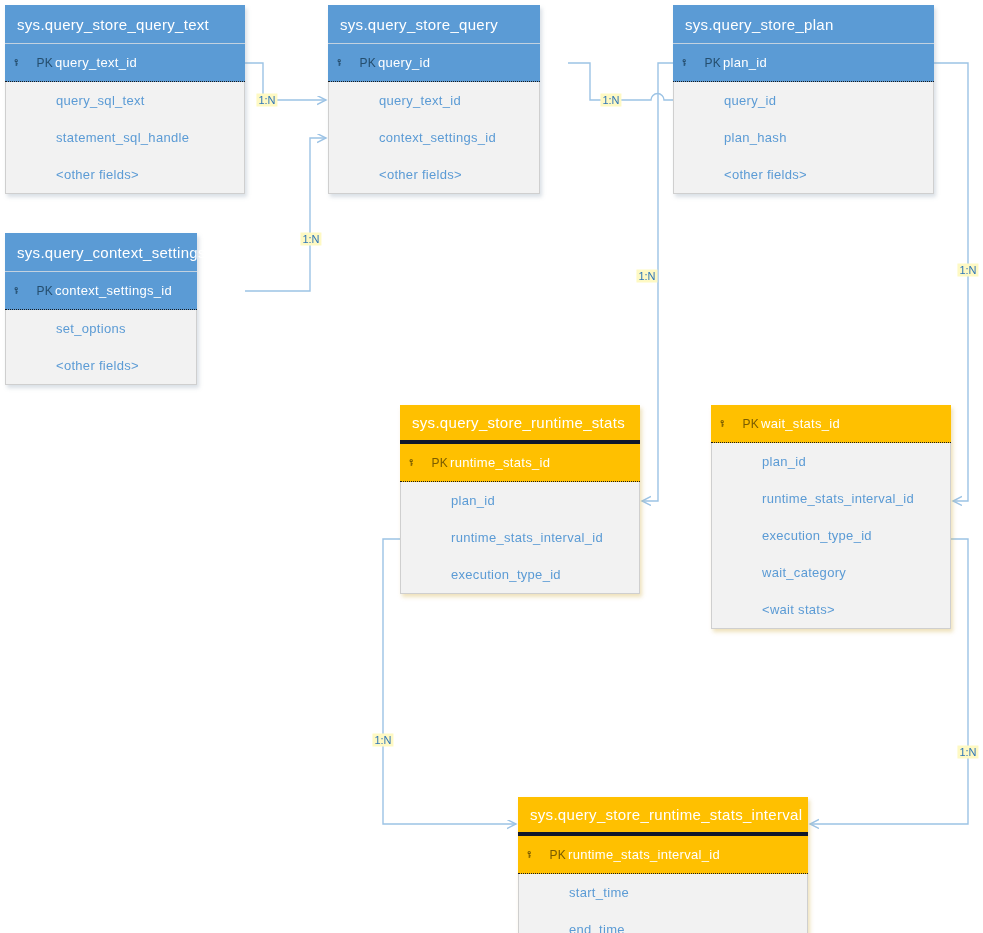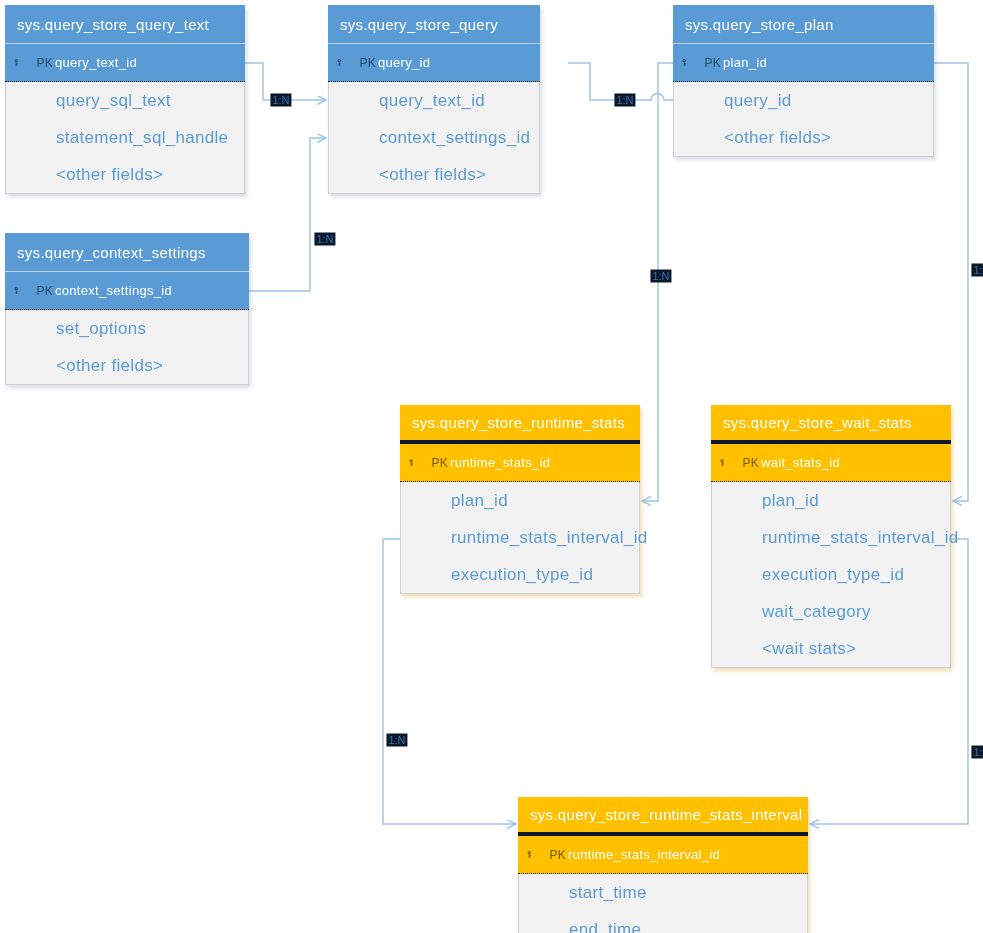--- a/index.html
+++ b/index.html
@@ -20,37 +20,37 @@
     height:38px;display:flex;align-items:center;
     color:#ffffff;font-size:13px;letter-spacing:.3px;
     border-bottom:1px dotted #1a1a1a;box-sizing:border-box;
   }
   .pkbadge{display:flex;align-items:center;gap:18px;margin-left:9px;width:39px;flex:0 0 auto;}
   .pkbadge .pktxt{font-size:12px;}
   .pkname{margin-left:2px;}
   .tbl .body{border:1px solid #cfcfcf;border-top:none;background:#f2f2f2;box-sizing:border-box;}
   .tbl .frow{
     height:37px;display:flex;align-items:center;padding-left:50px;
-    color:#5b9bd5;font-size:17px;letter-spacing:.3px;
+    color:#5b9bd5;font-size:13px;letter-spacing:.3px;
   }
 
   .tbl.blue .hdr,.tbl.blue .pkrow{background:#5b9bd5;}
   .tbl.blue{box-shadow:2px 3px 4px rgba(130,150,170,.30);}
   .tbl.blue .pkbadge{color:#254e6e;}
   .tbl.blue .key{fill:#254e6e;}
 
   .tbl.orange .hdr,.tbl.orange .pkrow{background:#ffc000;}
   .tbl.orange .hdr{border-bottom:4px solid #0f172a;}
   .tbl.orange{box-shadow:2px 3px 4px rgba(205,170,60,.35);}
   .tbl.orange .pkbadge{color:#7a5c00;}
   .tbl.orange .key{fill:#7a5c00;}
 
   .rel-label{
     position:absolute;transform:translate(-50%,-50%);
-    font-size:11px;color:#2e75b6;background:#0f172a;padding:0 2px;line-height:13px;margin-left:14px;
+    font-size:11px;color:#2e75b6;background:#fef9c3;padding:0 2px;line-height:13px;
   }
 </style>
 </head>
 <body>
 
 <div id="canvas">
 
   <svg class="wires" viewBox="0 0 983 933">
     <defs>
       <marker id="arrow" markerWidth="12" markerHeight="12" refX="9" refY="4.5" orient="auto" markerUnits="userSpaceOnUse">
@@ -118,25 +118,26 @@
       <span class="pkbadge">
         <svg class="key" width="12" height="19" viewBox="0 0 12 19">
             <path fill-rule="evenodd" d="M6 0a4.6 4.6 0 1 0 0 9.2A4.6 4.6 0 0 0 6 0zm0 2.2a1.7 1.7 0 1 1 0 3.4 1.7 1.7 0 0 1 0-3.4zM4.6 8.6h2.8V19H4.6zM7.4 11.6h3v1.8h-3zM7.4 15h2.4v1.8H7.4z"></path>
           </svg>
         <span class="pktxt">PK</span>
       </span>
       <span class="pkname">plan_id</span>
     </div>
     <div class="body">
       <div class="frow">query_id</div>
-      <div class="frow">&lt;other fields&gt;</div>
-    </div>
-  </div>
-
-  <div class="tbl blue" style="left:5px;top:233px;width:244px;">
+      <div class="frow">plan_hash</div>
+      <div class="frow">&lt;other fields&gt;</div>
+    </div>
+  </div>
+
+  <div class="tbl blue" style="left:5px;top:233px;width:192px;">
     <div class="hdr">sys.query_context_settings</div>
     <div class="pkrow">
       <span class="pkbadge">
         <svg class="key" width="12" height="19" viewBox="0 0 12 19">
             <path fill-rule="evenodd" d="M6 0a4.6 4.6 0 1 0 0 9.2A4.6 4.6 0 0 0 6 0zm0 2.2a1.7 1.7 0 1 1 0 3.4 1.7 1.7 0 0 1 0-3.4zM4.6 8.6h2.8V19H4.6zM7.4 11.6h3v1.8h-3zM7.4 15h2.4v1.8H7.4z"></path>
           </svg>
         <span class="pktxt">PK</span>
       </span>
       <span class="pkname">context_settings_id</span>
     </div>
@@ -158,21 +159,20 @@
       <span class="pkname">runtime_stats_id</span>
     </div>
     <div class="body">
       <div class="frow">plan_id</div>
       <div class="frow">runtime_stats_interval_id</div>
       <div class="frow">execution_type_id</div>
     </div>
   </div>
 
   <div class="tbl orange" style="left:711px;top:405px;width:240px;">
-    <div class="hdr">sys.query_store_wait_stats</div>
     <div class="pkrow">
       <span class="pkbadge">
         <svg class="key" width="12" height="19" viewBox="0 0 12 19">
             <path fill-rule="evenodd" d="M6 0a4.6 4.6 0 1 0 0 9.2A4.6 4.6 0 0 0 6 0zm0 2.2a1.7 1.7 0 1 1 0 3.4 1.7 1.7 0 0 1 0-3.4zM4.6 8.6h2.8V19H4.6zM7.4 11.6h3v1.8h-3zM7.4 15h2.4v1.8H7.4z"></path>
           </svg>
         <span class="pktxt">PK</span>
       </span>
       <span class="pkname">wait_stats_id</span>
     </div>
     <div class="body">

